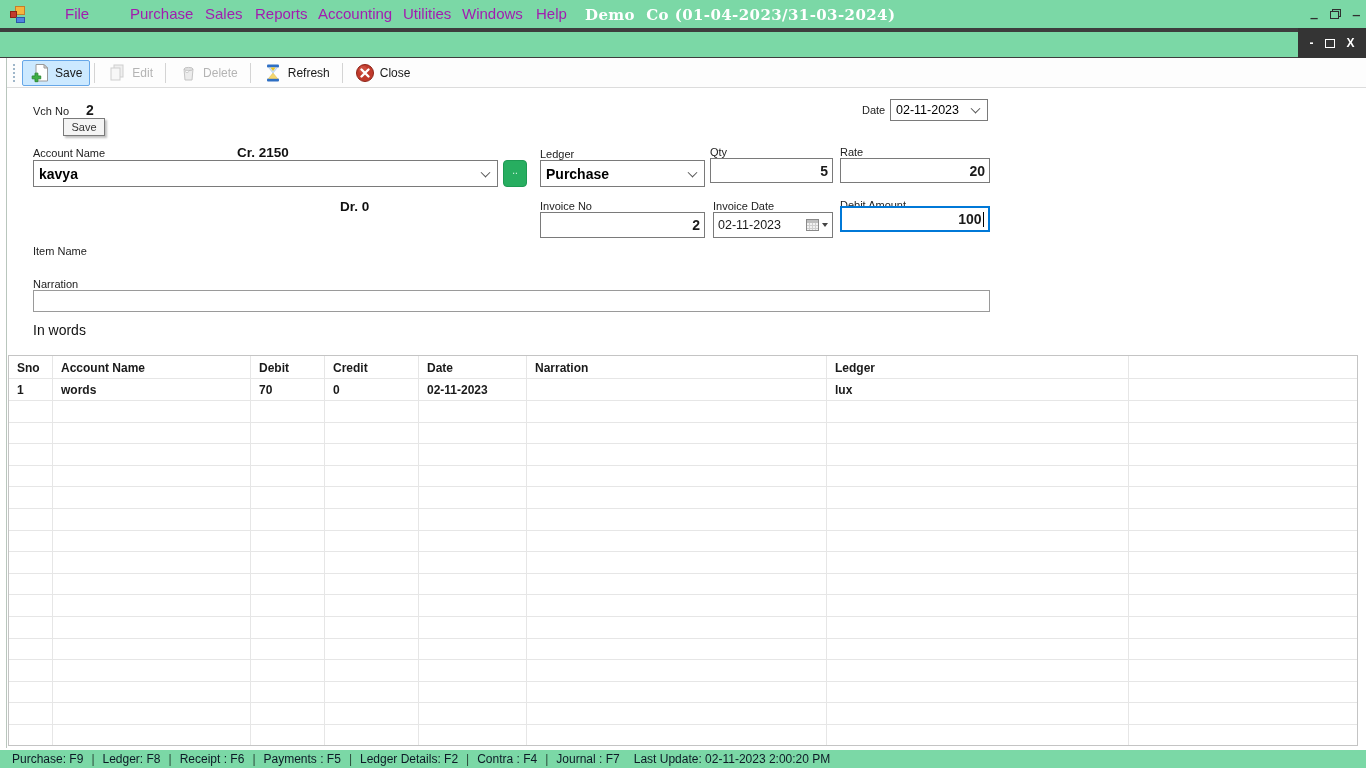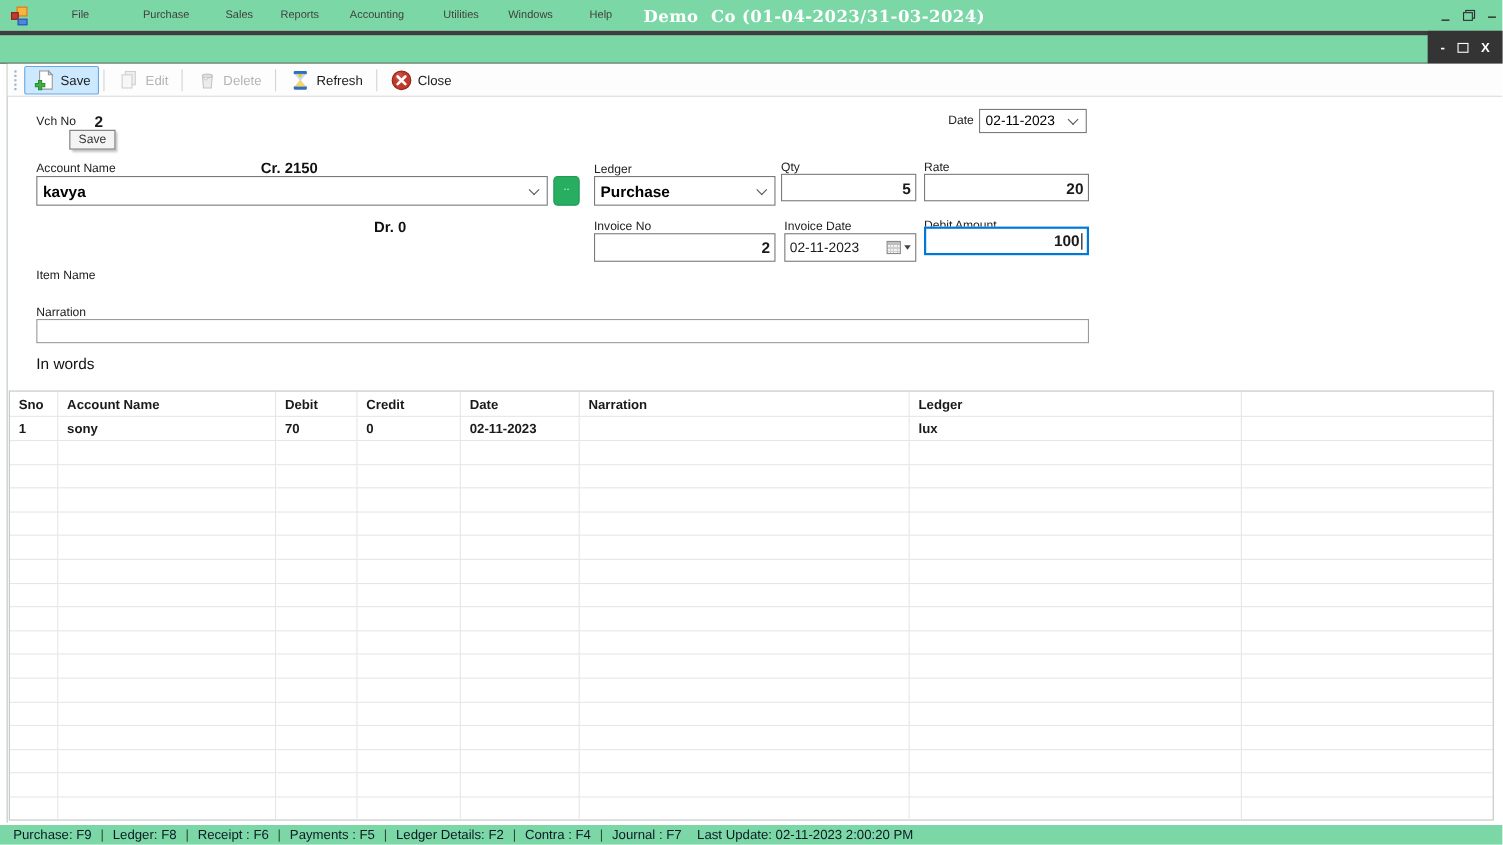--- a/index.html
+++ b/index.html
@@ -8,21 +8,21 @@
     --btn-green:#27ae60;
     --close-red:#c0392b;
     --save-hl:#cce9ff;
   }
   *{box-sizing:border-box;margin:0;padding:0;}
   html,body{width:1366px;height:768px;overflow:hidden;}
   body{font-family:"Liberation Sans",sans-serif;background:#fff;position:relative;color:#1a1a1a;}
 
   
   #menubar{position:absolute;left:0;top:0;width:1366px;height:28px;background:var(--green);}
-  .menu-item{position:absolute;top:0;height:35px;line-height:28px;font-size:10px;color:#404040;cursor:default;}
+  .menu-item{position:absolute;top:0;height:35px;line-height:28px;font-size:15px;color:#a21caf;cursor:default;}
   #app-icon{position:absolute;left:10px;top:6px;width:17px;height:17px;}
   #app-icon .sq1{position:absolute;left:5px;top:0;width:10px;height:9px;background:#f4b63f;border:1px solid #c77d2a;}
   #app-icon .sq2{position:absolute;left:0;top:5px;width:7px;height:7px;background:#c23b2e;border:1px solid #8d2317;}
   #app-icon .sq3{position:absolute;left:6px;top:11px;width:9px;height:6px;background:#4f86e0;border:1px solid #2b57a8;}
   #company-title{position:absolute;left:585px;top:3px;height:24px;line-height:24px;
     font-family:"DejaVu Serif",serif;font-weight:800;font-size:15px;color:#fff;white-space:pre;letter-spacing:.4px;}
   #top-controls{position:absolute;right:6px;top:0;height:28px;display:flex;align-items:center;gap:12px;}
   .tc{color:#303030;font-weight:700;font-size:13px;cursor:default;}
   .tc.dash-low{transform:translateY(3px);}
   .restore-glyph{position:relative;width:11px;height:10px;display:inline-block;}
@@ -258,21 +258,21 @@
         <div class="gcell" style="width: 198px;">Account Name</div>
         <div class="gcell" style="width: 74px;">Debit</div>
         <div class="gcell" style="width: 94px;">Credit</div>
         <div class="gcell" style="width: 108px;">Date</div>
         <div class="gcell" style="width: 300px;">Narration</div>
         <div class="gcell" style="width: 302px;">Ledger</div>
         <div class="gcell" style="width: 230px;"></div>
       </div>
       <div class="grow data">
         <div class="gcell" style="width: 44px;">1</div>
-        <div class="gcell" style="width: 198px;">sony</div>
+        <div class="gcell" style="width: 198px;">words</div>
         <div class="gcell" style="width: 74px;">70</div>
         <div class="gcell" style="width: 94px;">0</div>
         <div class="gcell" style="width: 108px;">02-11-2023</div>
         <div class="gcell" style="width: 300px;"></div>
         <div class="gcell" style="width: 302px;">lux</div>
         <div class="gcell" style="width: 230px;"></div>
       </div>
       <div class="grow empty">
         <div class="gcell" style="width: 44px;"></div>
         <div class="gcell" style="width: 198px;"></div>

